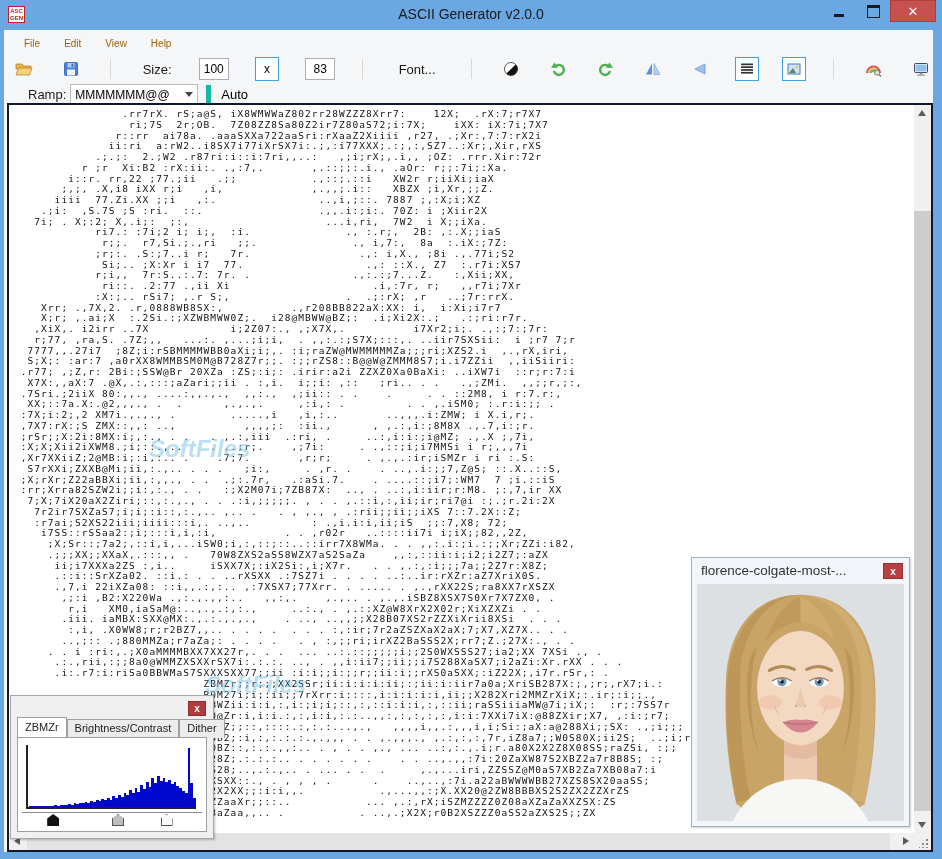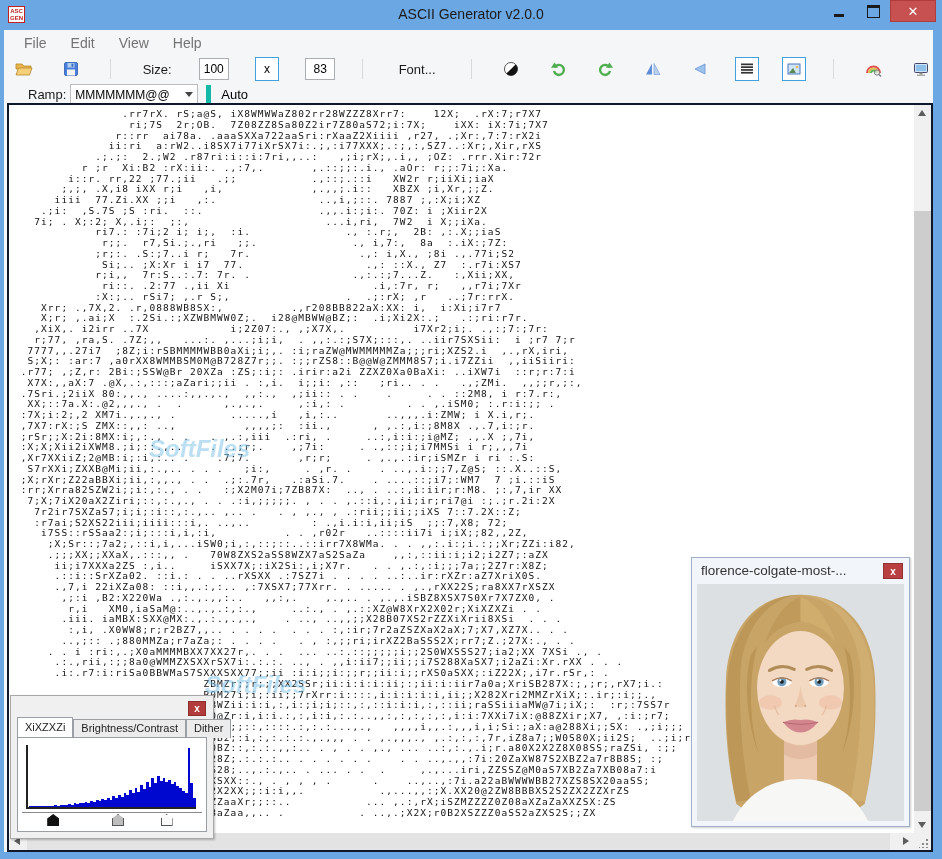--- a/index.html
+++ b/index.html
@@ -13,21 +13,21 @@
   .win-title{position:absolute;left:0;right:0;top:6px;text-align:center;font-size:14px;color:#1a1a1a;}
   .caption-btns{position:absolute;right:6px;top:0;height:22px;display:flex;}
   .cap-btn{width:34px;height:22px;display:flex;align-items:center;justify-content:center;cursor:default;}
   .min-glyph{width:10px;height:3px;background:#1a1a1a;margin-top:8px;}
   .max-glyph{width:11px;height:9px;border:1px solid #1a1a1a;border-top-width:3px;background:transparent;}
   .close-btn{width:46px;height:22px;background:#c75050;border:1px solid #b03c3c;box-sizing:border-box;
     color:#fff;font-size:13px;display:flex;align-items:center;justify-content:center;}
   
   .body-area{position:absolute;left:4px;top:30px;right:9px;bottom:7px;background:#f5f6f7;}
   .menubar{position:absolute;left:0;top:0;right:0;height:26px;background:#f5f6f7;display:flex;align-items:center;}
-  .menu-item{padding:4px 12px;font-size:14px;color:#737373;}
+  .menu-item{padding:4px 12px;font-size:10px;color:#a16207;}
   .menu-item:first-child{margin-left:8px;}
   
   .toolbar{position:absolute;left:0;top:26px;right:0;height:26px;display:flex;align-items:center;background:#f5f6f7;justify-content:space-between;}
   .tb-sep{width:1px;height:20px;background:#d9d9d9;margin:0 4px;}
   .tb-btn{width:24px;height:24px;display:flex;align-items:center;justify-content:center;border:1px solid transparent;box-sizing:border-box;}
   .tb-btn.toggled{border:1px solid #41a1e0;background:#fff;}
   .tb-label{font-size:13px;color:#1a1a1a;margin:0 4px;}
   .tb-input{width:28px;height:20px;border:1px solid #abadb3;font-size:12px;text-align:center;
     font-family:"Liberation Sans",sans-serif;padding:0;background:#fff;}
   .swap-btn{width:22px;height:22px;border:1px solid #41a1e0;background:#fff;font-size:12px;
@@ -311,21 +311,21 @@
       </div>
       <div class="corner">
         <div class="grip"></div>
       </div>
     </div>
   </div>
 
   <div class="levels-panel">
     <div class="panel-close">x</div>
     <div class="tabs">
-      <div class="tab active">XiXZXZi</div>
+      <div class="tab active">ZBMZr</div>
       <div class="tab">Brightness/Contrast</div>
       <div class="tab">Dither</div>
     </div>
     <div class="tab-page">
       <div class="hist-wrap">
         <div class="hist-bars">
             <div style="height: 2%; background: rgb(0, 8, 207);"></div>
             <div style="height: 1%; background: rgb(0, 8, 207);"></div>
             <div style="height: 2%; background: rgb(0, 8, 207);"></div>
             <div style="height: 1%; background: rgb(0, 8, 207);"></div>

